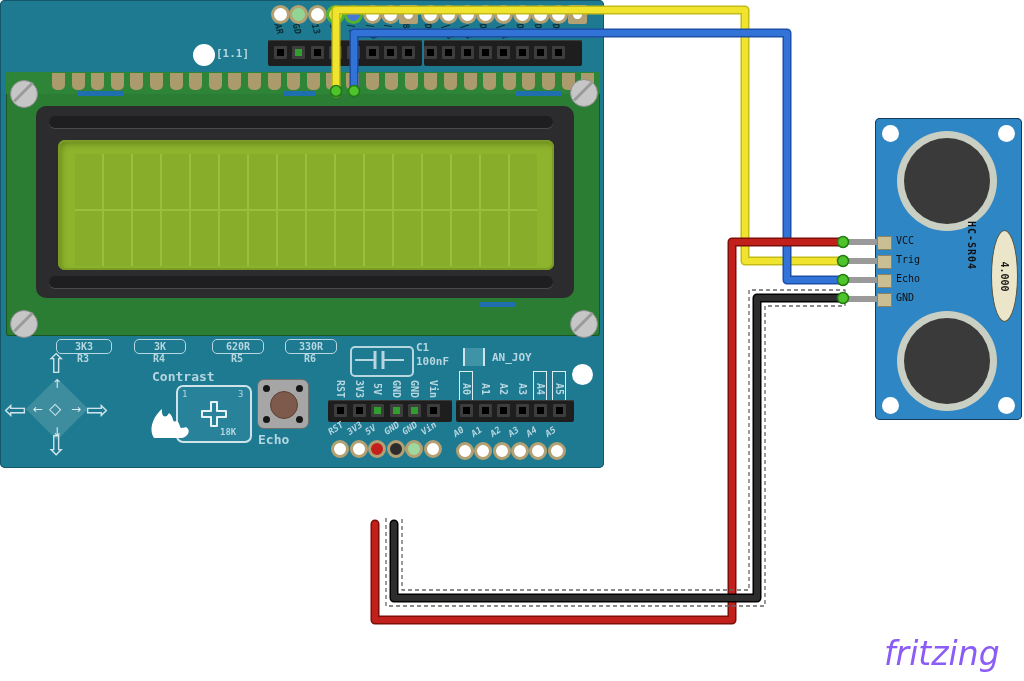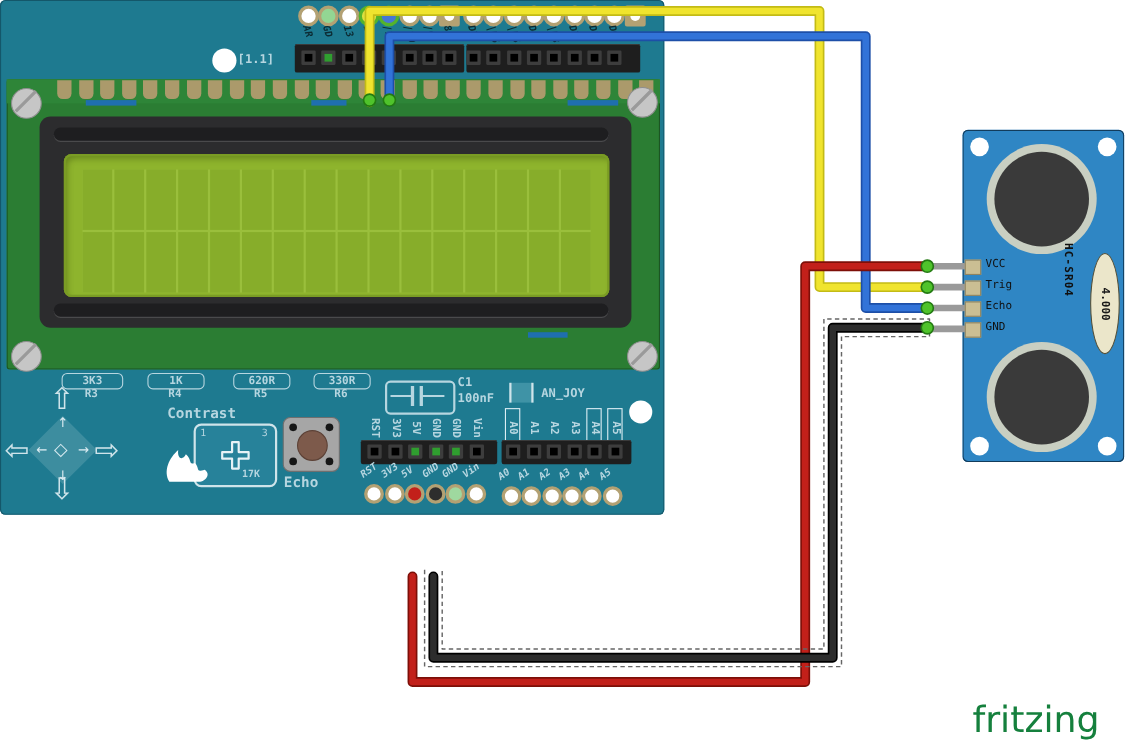--- a/index.html
+++ b/index.html
@@ -65,22 +65,22 @@
   .xducer-ring{width:100px;height:100px;border-radius:50%;background:#c9cfc2;}
   .xducer{left:7px;top:7px;width:86px;height:86px;border-radius:50%;background:#3a3a3a;}
   .spin-wire{height:6px;background:#9a9a9a;border-radius:2px;}
   .spin-pad{width:13px;height:12px;background:#cabe93;border:1px solid #8d8361;}
   .spin-label{font-size:10px;font-weight:normal;color:#101010;}
   #crystal{left:116px;top:112px;width:25px;height:90px;border-radius:50%;background:#ebe6ca;
            border:1px solid #55513a;display:flex;align-items:center;justify-content:center;}
   #crystal span{transform:rotate(90deg);font-size:10px;font-weight:bold;color:#1a1a1a;white-space:nowrap;}
   #sensorModel{left:46px;top:122px;width:100px;text-align:center;transform:rotate(90deg);
                transform-origin:50% 50%;font-size:10px;font-weight:bold;color:#101010;letter-spacing:1px;}
-  #fritzing{left:884px;top:634px;font-family:"DejaVu Sans",sans-serif;font-size:33px;color:#15803d;
-            letter-spacing:0px;}
+  #fritzing{left:884px;top:634px;font-family:"DejaVu Sans",sans-serif;font-size:33px;color:#8b5cf6;
+            letter-spacing:0px;font-style:italic;}
   #wiresvg{left:0;top:0;pointer-events:none;}
 </style>
 </head>
 <body>
 
 <div id="canvas">
 
   <div class="a" id="board">
     <div class="a hole-white" style="left:193px;top:44px;width:22px;height:22px;"></div>
     <div class="a" id="version">[1.1]</div>
@@ -221,21 +221,21 @@
               <div class="cell" style="position: relative;"></div>
               <div class="cell" style="position: relative;"></div>
             </div>
         </div>
       </div>
     </div>
 
     <div class="a" id="resistors">
         <div class="rbox" style="position: absolute; left: 56px; top: 339px; width: 54px;">3K3</div>
         <div class="rname" style="position: absolute; left: 56px; top: 353px; width: 54px;">R3</div>
-        <div class="rbox" style="position: absolute; left: 134px; top: 339px; width: 50px;">1K</div>
+        <div class="rbox" style="position: absolute; left: 134px; top: 339px; width: 50px;">3K</div>
         <div class="rname" style="position: absolute; left: 134px; top: 353px; width: 50px;">R4</div>
         <div class="rbox" style="position: absolute; left: 212px; top: 339px; width: 50px;">620R</div>
         <div class="rname" style="position: absolute; left: 212px; top: 353px; width: 50px;">R5</div>
         <div class="rbox" style="position: absolute; left: 285px; top: 339px; width: 50px;">330R</div>
         <div class="rname" style="position: absolute; left: 285px; top: 353px; width: 50px;">R6</div>
       </div>
     <div class="a" id="capbox">
       <svg width="56" height="23" viewBox="0 0 56 23">
         <line x1="3" y1="12" x2="22" y2="12" stroke="#b6d6e0" stroke-width="2"></line>
         <line x1="23" y1="3" x2="23" y2="21" stroke="#b6d6e0" stroke-width="3"></line>
@@ -250,21 +250,21 @@
          border-left:2px solid #cfe4ea;border-right:2px solid #cfe4ea;"></div>
     <div class="a silk" style="left:492px;top:351px;font-size:11px;font-weight:bold;">AN_JOY</div>
 
     <div class="a silk" style="left:152px;top:369px;font-size:13px;font-weight:bold;">Contrast</div>
     <div class="a" id="potBox">
       <svg class="a" style="left:22px;top:13px;" width="28" height="28" viewBox="0 0 28 28">
         <path d="M11 2 H17 V11 H26 V17 H17 V26 H11 V17 H2 V11 H11 Z" fill="none" stroke="#e6f2f6" stroke-width="2" stroke-linejoin="round"></path>
       </svg>
       <div class="a silk" style="left:4px;top:2px;font-size:9px;">1</div>
       <div class="a silk" style="left:60px;top:2px;font-size:9px;">3</div>
-      <div class="a silk" style="left:42px;top:40px;font-size:9px;font-weight:bold;">17K</div>
+      <div class="a silk" style="left:42px;top:40px;font-size:9px;font-weight:bold;">18K</div>
     </div>
 
     <div class="a" id="resetBtn">
       <div class="a rdot" style="left:5px;top:5px;"></div>
       <div class="a rdot" style="left:38px;top:5px;"></div>
       <div class="a rdot" style="left:5px;top:36px;"></div>
       <div class="a rdot" style="left:38px;top:36px;"></div>
       <div class="a" id="resetCap"></div>
     </div>
     <div class="a silk" style="left:258px;top:432px;font-size:13px;font-weight:bold;">Echo</div>

